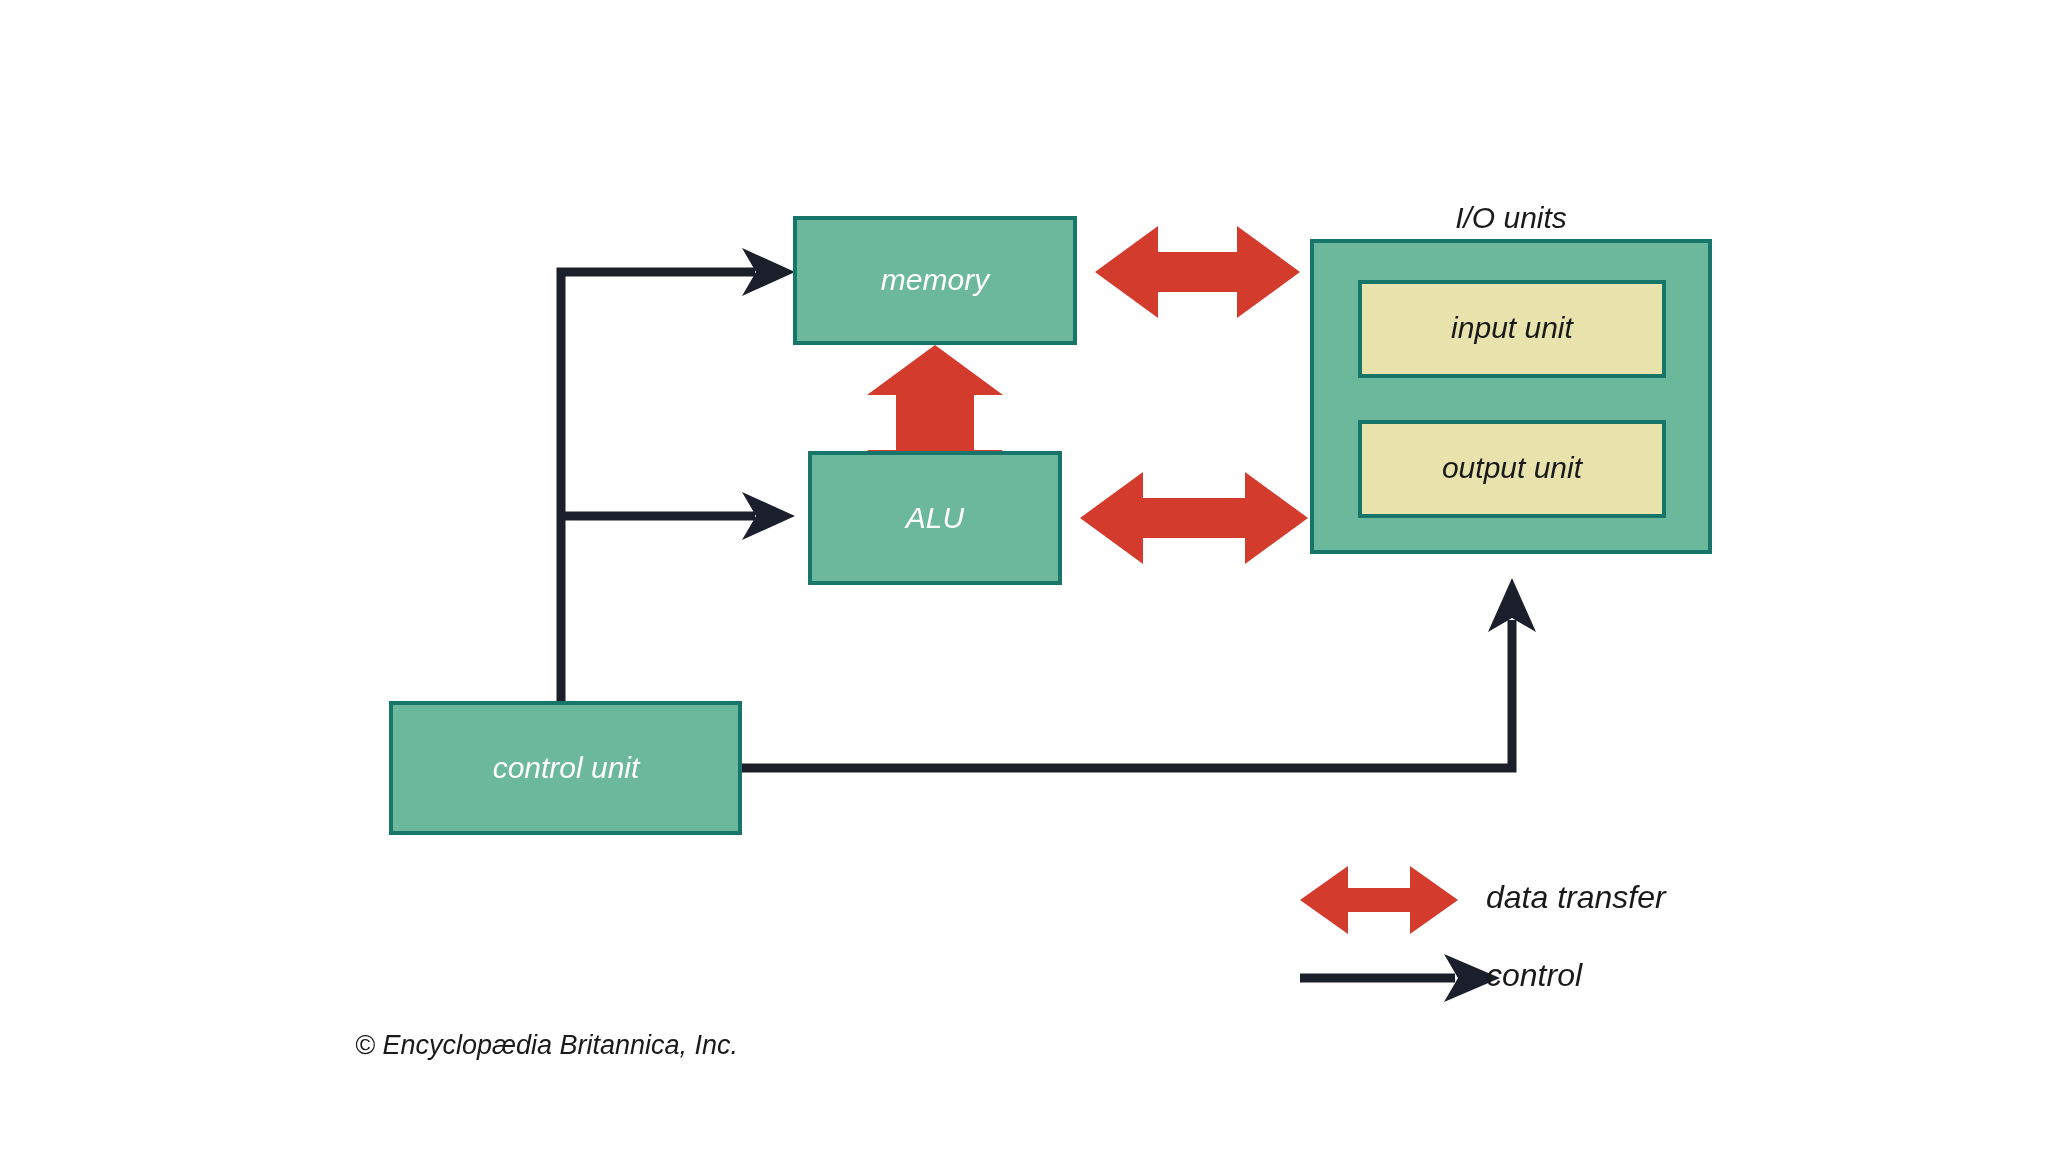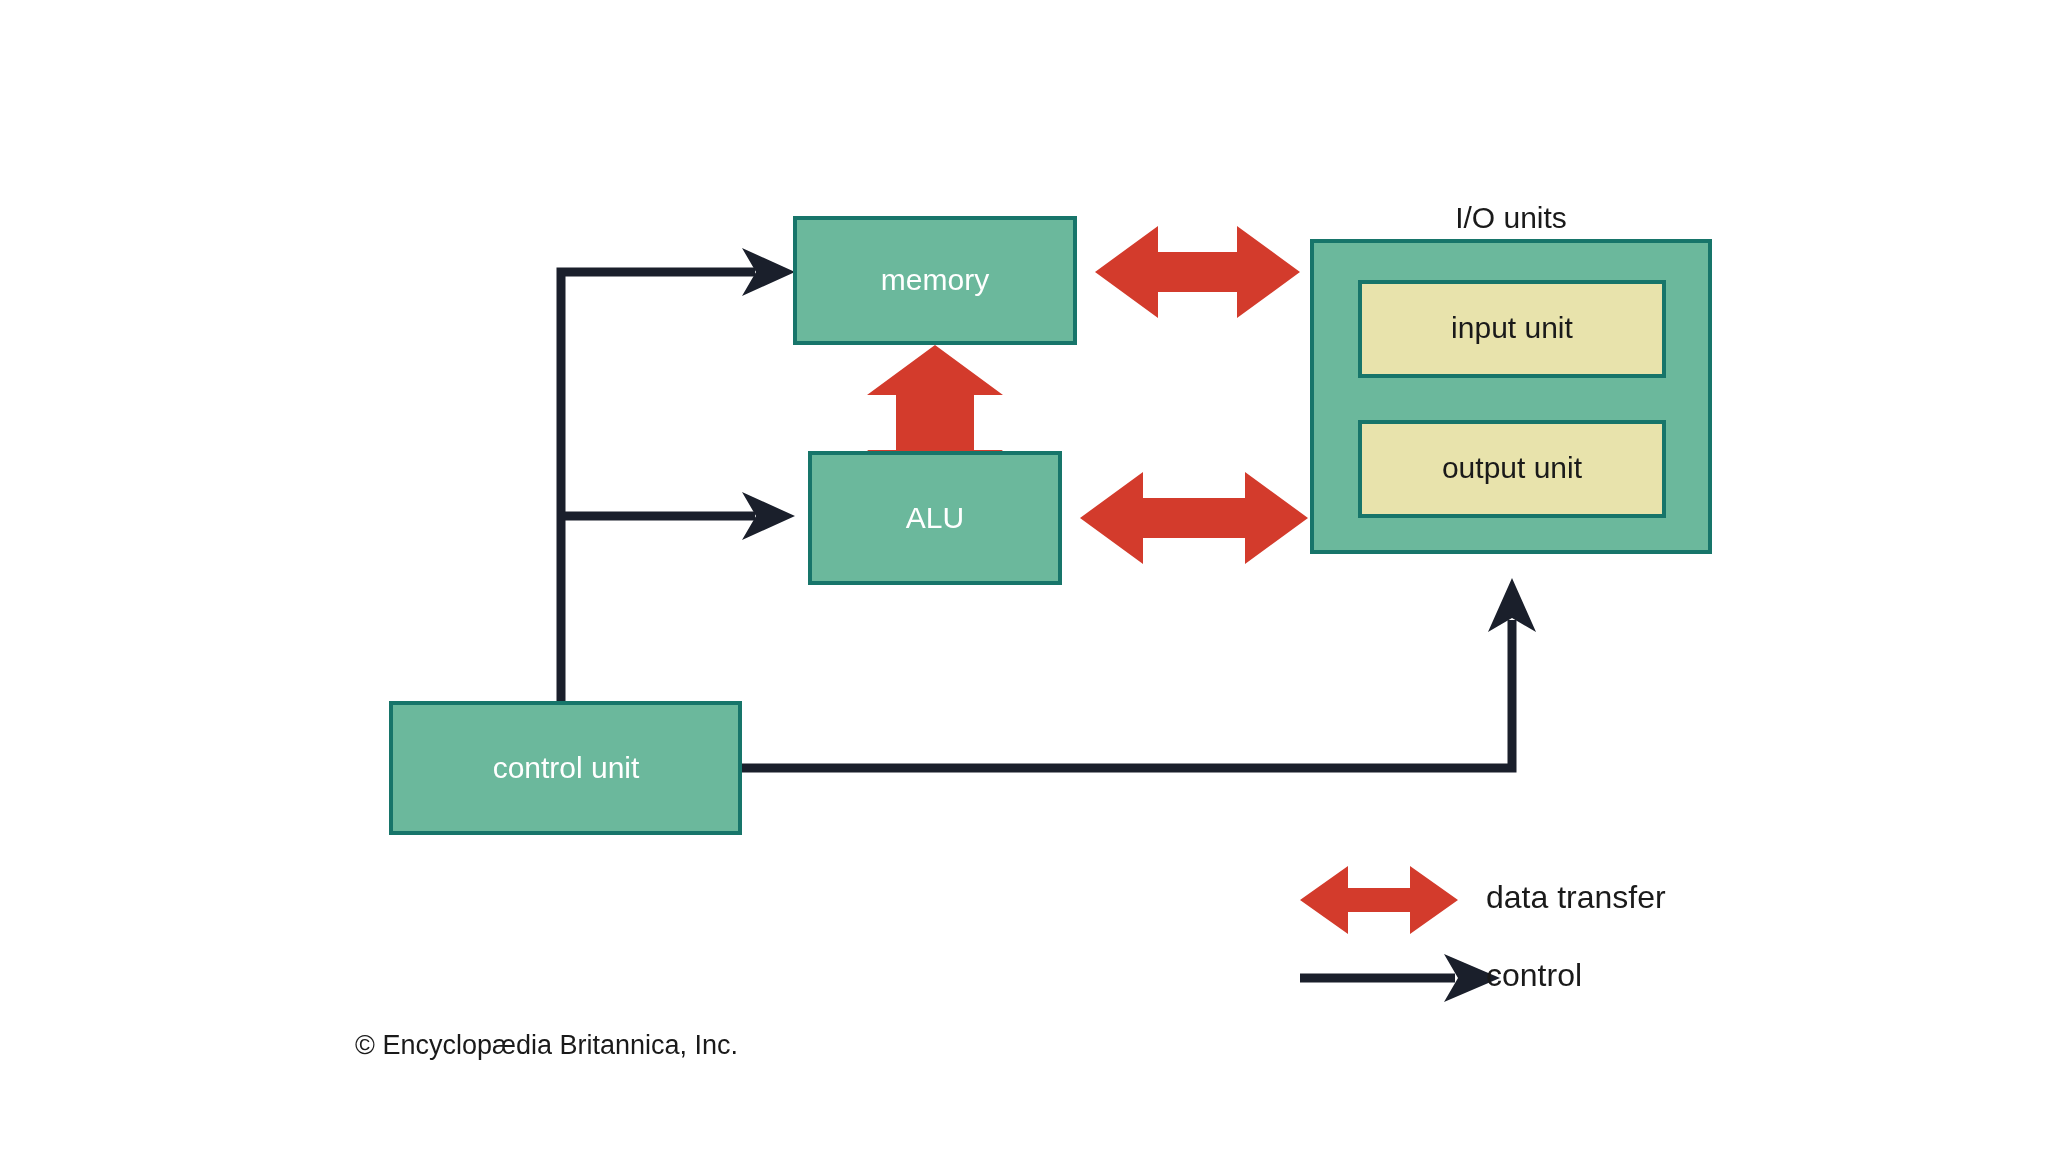--- a/index.html
+++ b/index.html
@@ -7,20 +7,21 @@
     padding: 0;
     background: #ffffff;
   }
   #stage {
     position: relative;
     width: 2048px;
     height: 1152px;
     background: #ffffff;
     overflow: hidden;
     font-family: "Liberation Sans", sans-serif;
+    font-style: italic;
   }
   #diagram-svg {
     position: absolute;
     left: 0;
     top: 0;
     width: 2048px;
     height: 1152px;
   }
   .box-label {
     font-family: "Liberation Sans", sans-serif;

